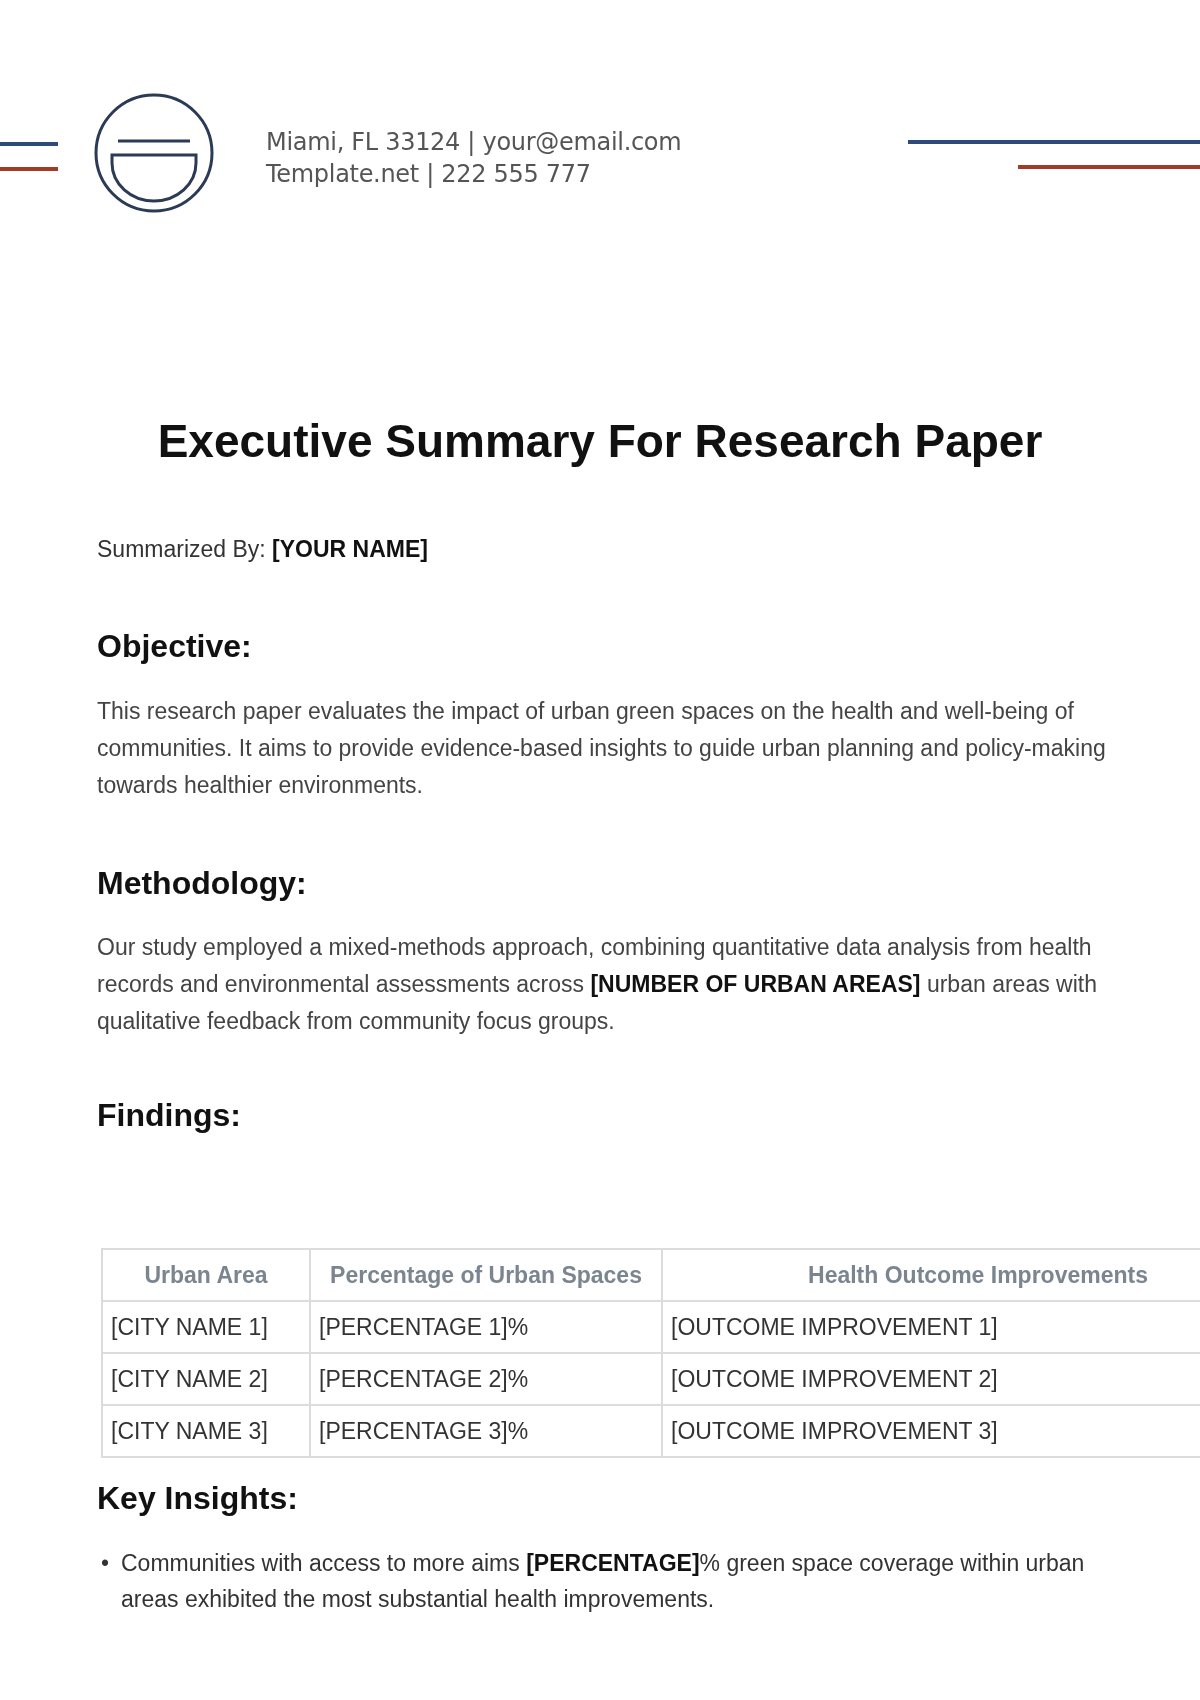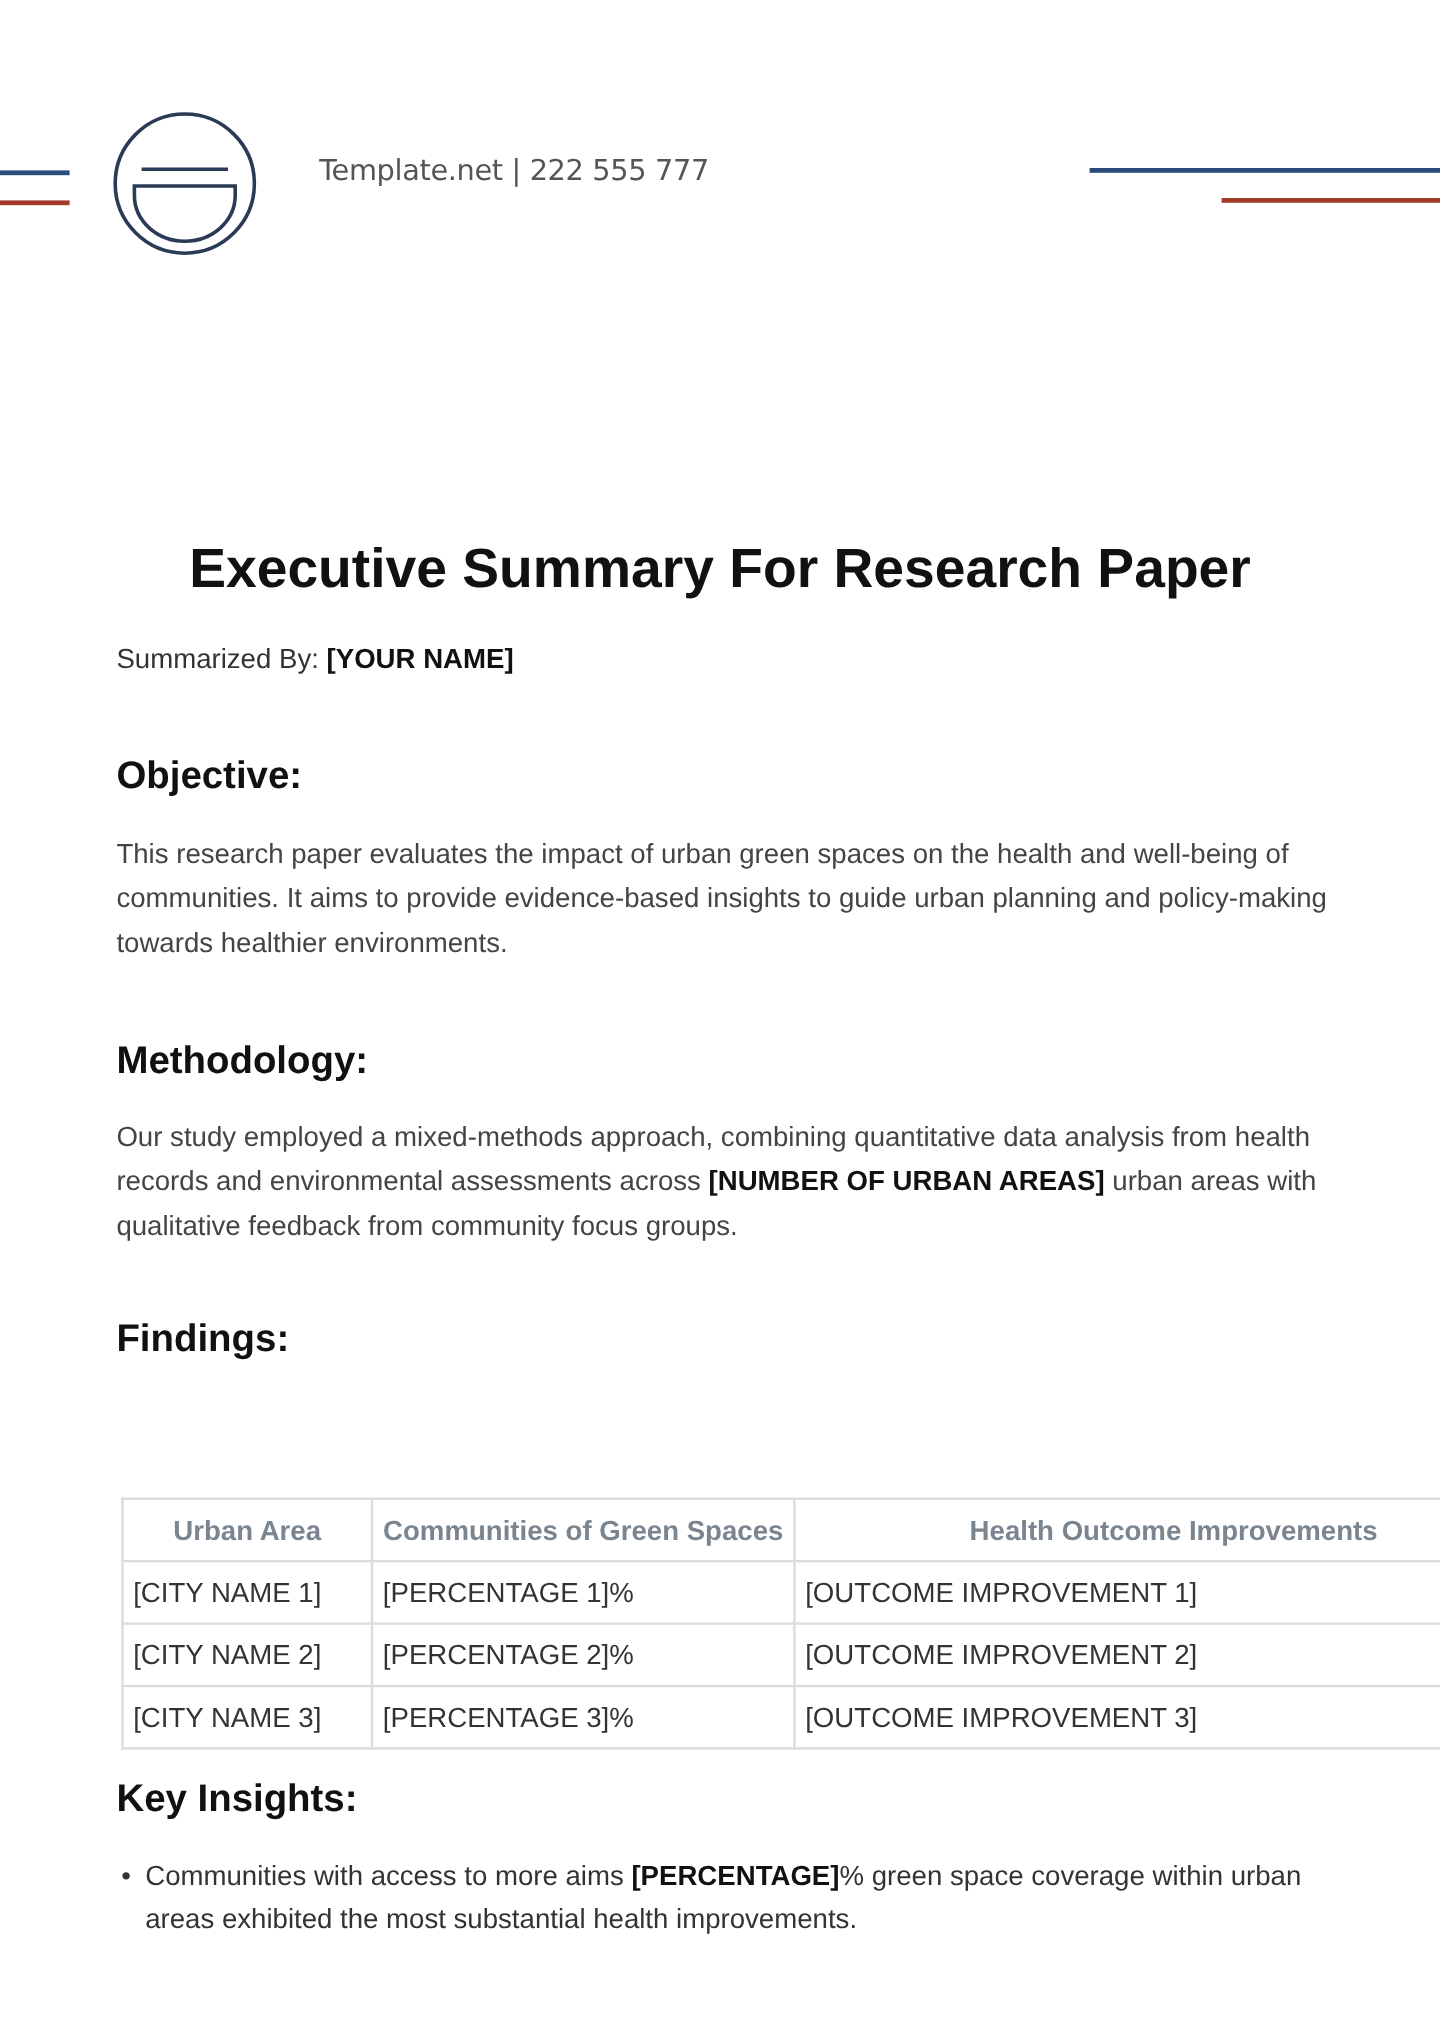--- a/index.html
+++ b/index.html
@@ -2,21 +2,21 @@
 <html><head>
 <meta charset="utf-8">
 <style>
   html, body { margin: 0; padding: 0; background: #ffffff; }
   body { width: 1200px; height: 1700px; position: relative; overflow: hidden; font-family: "Liberation Sans", sans-serif; color: #222; }
   .line { position: absolute; height: 4px; }
   .blue { background: #2c4a7a; }
   .red { background: #a23c28; }
   .logo { position: absolute; left: 94px; top: 93px; width: 120px; height: 120px; }
   .contact { position: absolute; left: 266px; top: 126px; font-size: 24px; color: #555; line-height: 32px; font-family: "DejaVu Sans", sans-serif; font-weight: normal; letter-spacing: -0.3px; }
-  .title { position: absolute; left: 0; width: 1200px; top: 414px; text-align: center; font-size: 46px; font-weight: bold; color: #111; margin-top: 32px; }
+  .title { position: absolute; left: 0; width: 1200px; top: 414px; text-align: center; font-size: 46px; font-weight: bold; color: #111; }
   .summ { position: absolute; left: 97px; top: 536px; font-size: 23px; color: #333; }
   .summ b { color: #111; text-align: center; }
   h2 { position: absolute; left: 97px; margin: 0; font-size: 32px; font-weight: bold; color: #111; }
   .para { position: absolute; left: 97px; width: 1010px; font-size: 23px; color: #444; line-height: 37px; }
   .para b { color: #111; }
   table { position: absolute; left: 101px; top: 1248px; width: 1194px; border-collapse: collapse; font-size: 23px; }
   th, td { border: 2px solid #dcdcdc; height: 50px; padding: 0 8px; }
   th { color: #7a8590; font-weight: bold; text-align: center; font-size: 23px; }
   td { color: #333; text-align: left; }
   ul { position: absolute; left: 97px; top: 1545px; width: 1010px; margin: 0; padding: 0 0 0 24px; font-size: 23px; color: #333; line-height: 36px; list-style: none; }
@@ -32,20 +32,21 @@
 <div class="line blue" style="left:908px; top:140px; width:292px;"></div>
 <div class="line red" style="left:1018px; top:165px; width:182px;"></div>
 
 <svg class="logo" viewBox="0 0 120 120">
   <ellipse cx="60" cy="60" rx="58" ry="58" fill="none" stroke="#2b3a55" stroke-width="3"></ellipse>
   <line x1="24" y1="48" x2="96" y2="48" stroke="#2b3a55" stroke-width="3"></line>
   <path d="M18 62 H102 V70 A42 38 0 0 1 18 70 Z" fill="none" stroke="#2b3a55" stroke-width="3"></path>
 </svg>
 
 <div class="contact">
+  <div>Miami, FL 33124 | your@email.com</div>
   <div>Template.net | 222 555 777</div>
 </div>
 
 <div class="title">Executive Summary For Research Paper</div>
 
 <div class="summ">
   <span>Summarized By: </span><b>[YOUR NAME]</b>
 </div>
 
 <h2 style="top:628px;">Objective:</h2>
@@ -55,21 +56,21 @@
 <div class="para" style="top:929px;">
   <span>Our study employed a mixed-methods approach, combining quantitative data analysis from health records and environmental assessments across </span><b>[NUMBER OF URBAN AREAS]</b><span> urban areas with qualitative feedback from community focus groups.</span>
 </div>
 
 <h2 style="top:1097px;">Findings:</h2>
 
 <table>
   <thead>
     <tr>
       <th style="width:190px;">Urban Area</th>
-      <th style="width:334px;">Communities of Green Spaces</th>
+      <th style="width:334px;">Percentage of Urban Spaces</th>
       <th>Health Outcome Improvements</th>
     </tr>
   </thead>
   <tbody>
     <tr>
       <td>[CITY NAME 1]</td>
       <td>[PERCENTAGE 1]%</td>
       <td>[OUTCOME IMPROVEMENT 1]</td>
     </tr>
     <tr>

